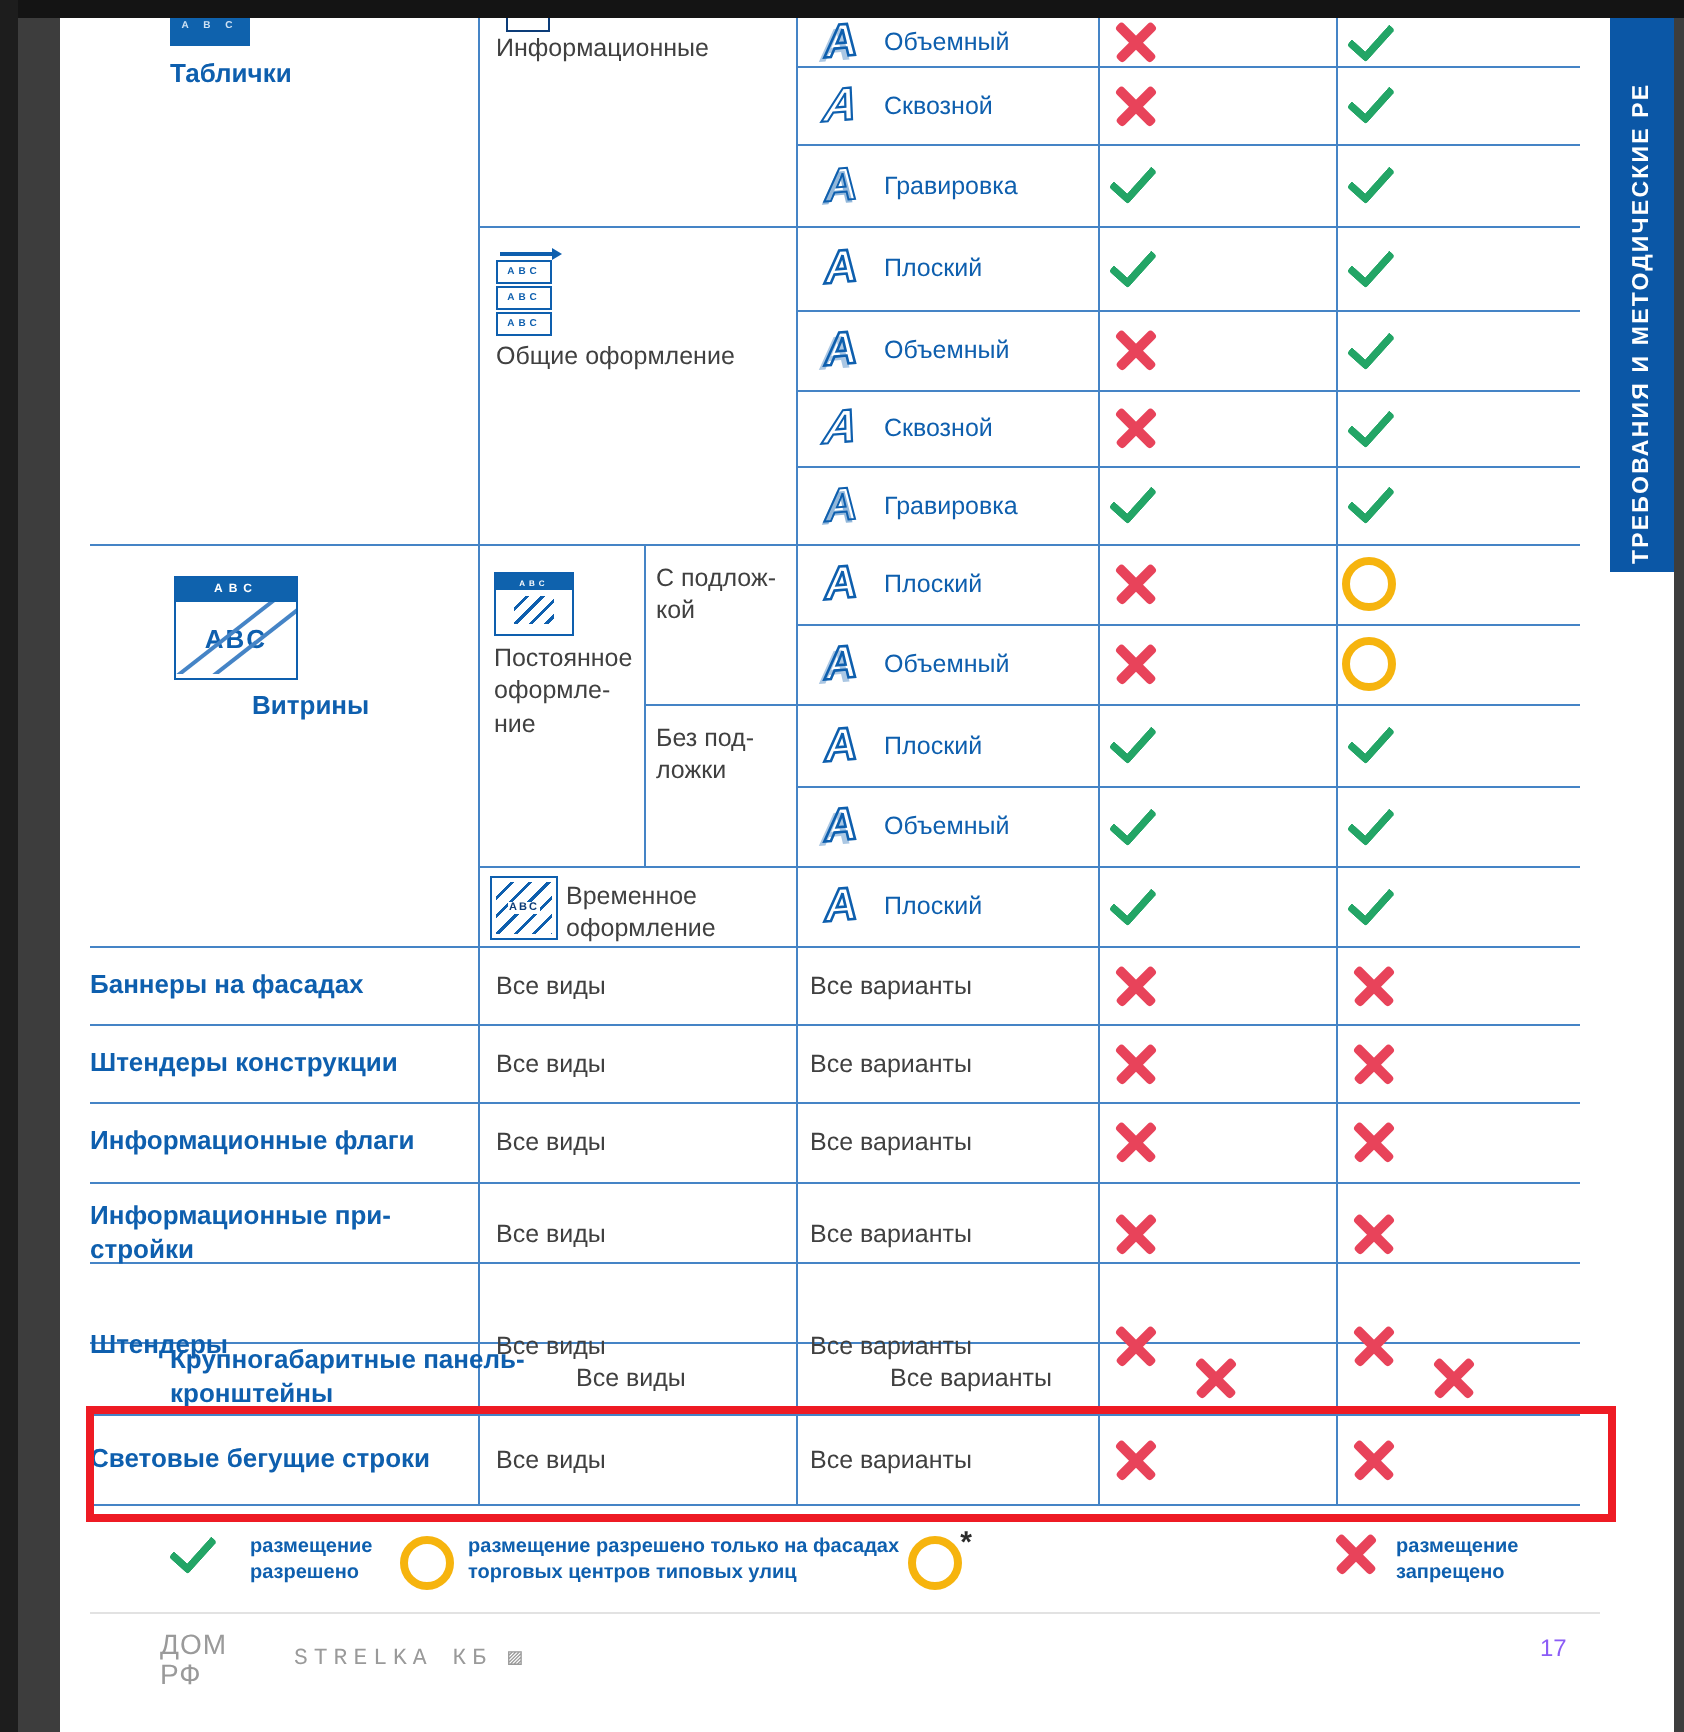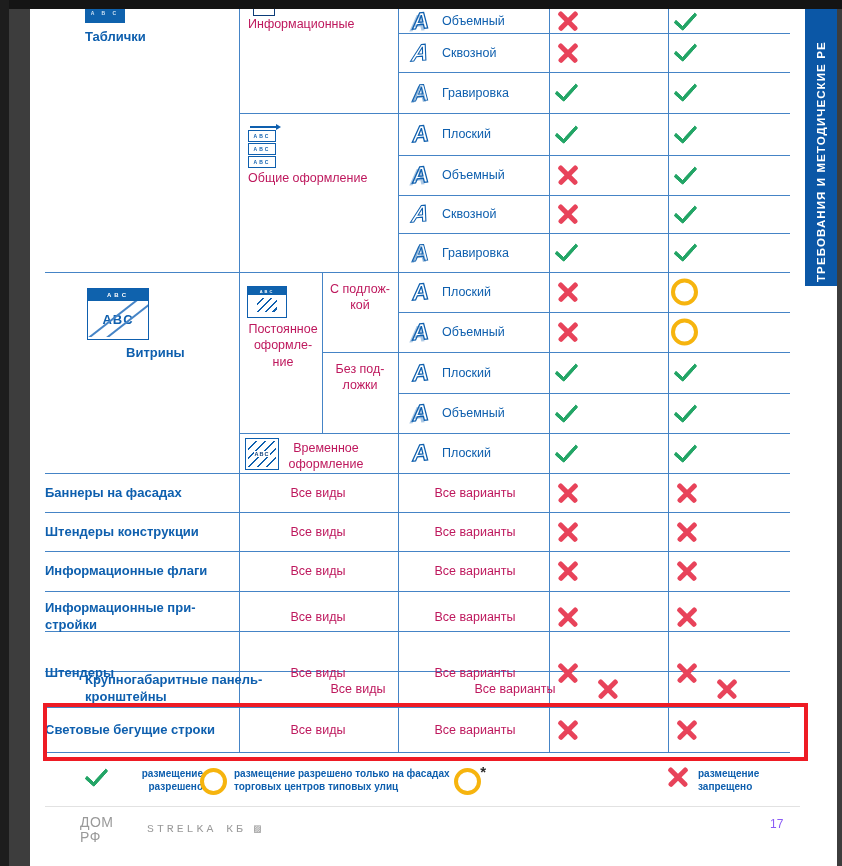--- a/index.html
+++ b/index.html
@@ -11,21 +11,21 @@
 
   
   .sidetab{position:absolute;left:805px;top:9px;width:32px;height:277px;background:#0b57a6;overflow:hidden;}
   .sidetxt{position:absolute;left:10px;top:273px;transform-origin:0 0;transform:rotate(-90deg);
            white-space:nowrap;color:#fff;font-weight:bold;font-size:11.5px;letter-spacing:1.1px;}
 
   
   .gl{position:absolute;background:#4584c6;}
   .gh{height:1px;} .gv{width:1px;}
   .cat{font-weight:bold;font-size:13px;color:#0e5fae;line-height:1.3;}
-  .cell{font-size:12.5px;color:#be185d;line-height:1.3;text-align:center;}
+  .cell{font-size:12.5px;color:#404040;line-height:1.3;}
 
   .table{position:absolute;left:0;top:0;width:760px;height:744px;}
   .trow{position:absolute;left:0;width:760px;}
   .ticon{position:absolute;left:376px;top:50%;transform:translateY(-50%);width:28px;text-align:center;}
   .tlabel{position:absolute;left:412px;top:50%;transform:translateY(-50%);font-size:12.5px;color:#0e5fae;}
   .scat{position:absolute;left:15px;top:50%;transform:translateY(-50%);width:188px;}
   .sc2{position:absolute;left:218px;top:50%;transform:translateY(-50%);width:140px;}
   .sc3{position:absolute;left:375px;top:50%;transform:translateY(-50%);width:140px;}
 
   
@@ -289,21 +289,21 @@
         <span class="sc3 cell">Все варианты</span>
         <span class="mark m1" data-status="prohibited"></span>
         <span class="mark m2" data-status="prohibited"></span>
       </div>
     </div>
 
     <div class="highlight"></div>
 
     <div class="legend">
       <span class="mark" style="left:52px;top:2px;" data-status="allowed"></span>
-      <span class="ltext" style="left:95px;top:8px;width:78px;text-align:right;">размещение разрешено</span>
+      <span class="ltext" style="left:95px;top:8px;width:78px;">размещение разрешено</span>
       <span class="mark" style="left:170px;top:9px;" data-status="conditional"></span>
       <span class="ltext" style="left:204px;top:8px;width:225px;">размещение разрешено только на фасадах торговых центров типовых улиц</span>
       <span class="mark" style="left:424px;top:9px;" data-status="conditional-asterisk"></span>
       <span class="mark" style="left:632px;top:2px;" data-status="prohibited"></span>
       <span class="ltext" style="left:668px;top:8px;width:85px;">размещение запрещено</span>
     </div>
 
     <div class="footline"></div>
     <div class="domlogo">
       <div>ДОМ</div>

